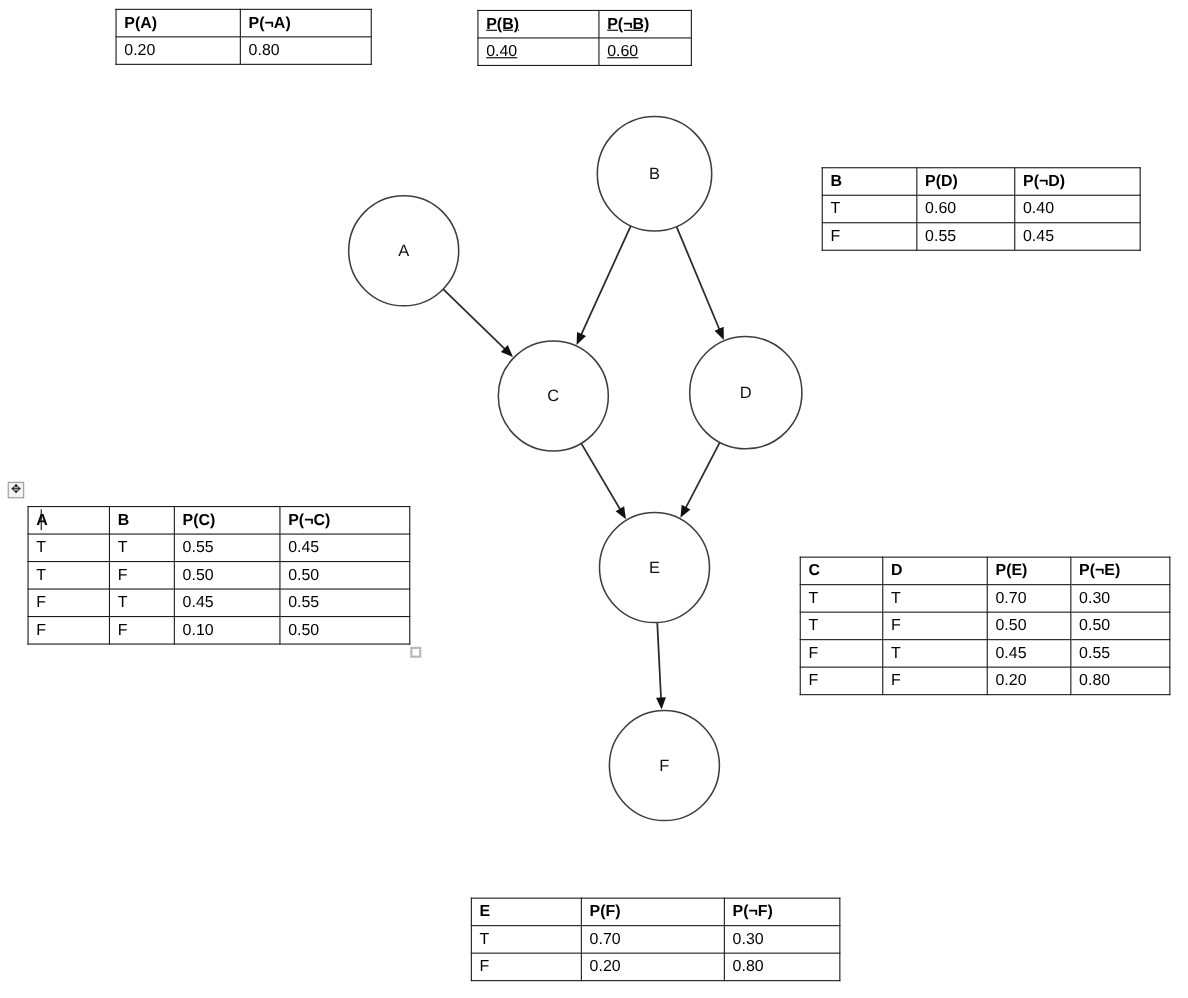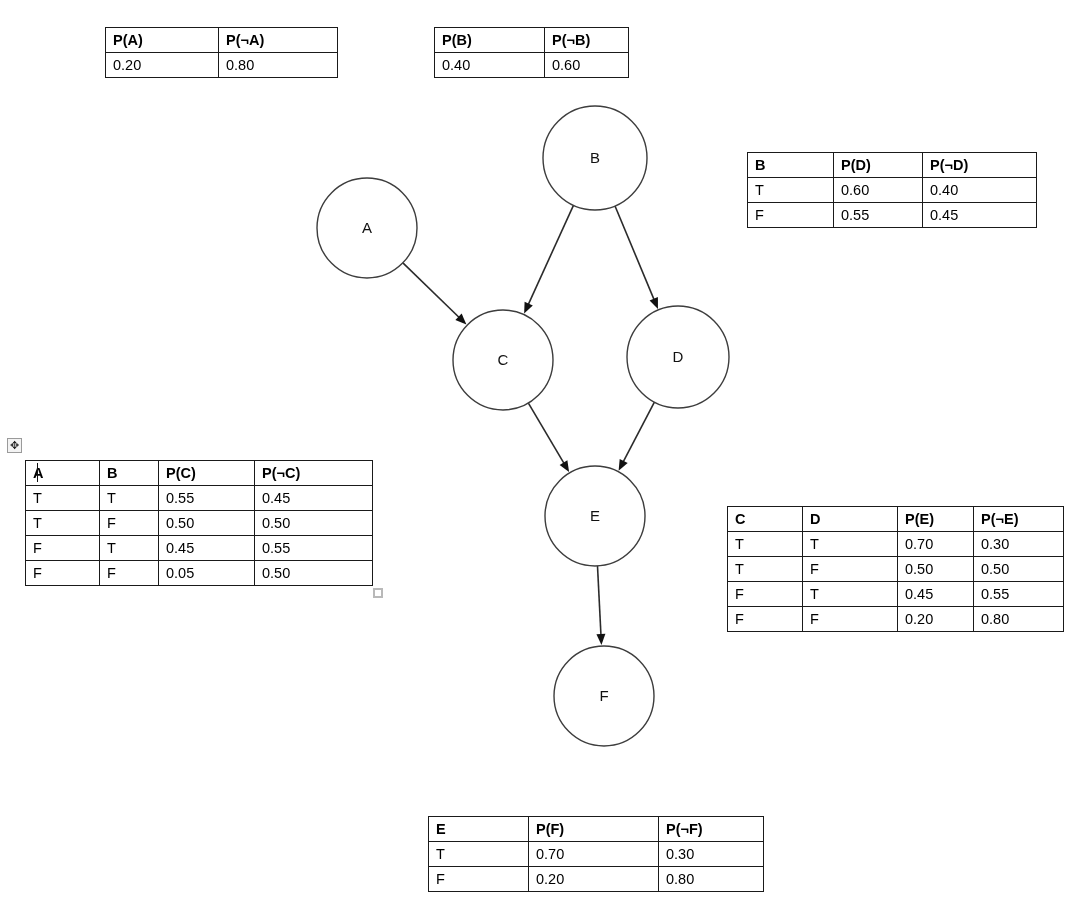--- a/index.html
+++ b/index.html
@@ -157,39 +157,39 @@
         <circle cx="595" cy="516" r="50" class="node-circle"></circle>
         <text x="595" y="517" class="node-label">E</text>
       </g>
       <g>
         <circle cx="604" cy="696" r="50" class="node-circle"></circle>
         <text x="604" y="697" class="node-label">F</text>
       </g>
     </svg>
 
   <div id="tables-layer">
-      <table class="cpt" style="left: 105px; top: 27px;">
+      <table class="cpt" style="left: 105px; top: 8px;">
         <colgroup>
           <col style="width: 113px;">
           <col style="width: 119px;">
         </colgroup>
         <thead>
           <tr>
             <th>P(A)</th>
             <th>P(¬A)</th>
           </tr>
         </thead>
         <tbody>
           <tr>
             <td>0.20</td>
             <td>0.80</td>
           </tr>
         </tbody>
       </table>
-      <table class="cpt" style="left: 434px; top: 27px;">
+      <table class="cpt" style="left: 434px; top: 9px; text-decoration: underline;">
         <colgroup>
           <col style="width: 110px;">
           <col style="width: 84px;">
         </colgroup>
         <thead>
           <tr>
             <th>P(B)</th>
             <th>P(¬B)</th>
           </tr>
         </thead>
@@ -256,21 +256,21 @@
           </tr>
           <tr>
             <td>F</td>
             <td>T</td>
             <td>0.45</td>
             <td>0.55</td>
           </tr>
           <tr>
             <td>F</td>
             <td>F</td>
-            <td>0.05</td>
+            <td>0.10</td>
             <td>0.50</td>
           </tr>
         </tbody>
       </table>
       <table class="cpt" style="left: 727px; top: 506px;">
         <colgroup>
           <col style="width: 75px;">
           <col style="width: 95px;">
           <col style="width: 76px;">
           <col style="width: 90px;">

